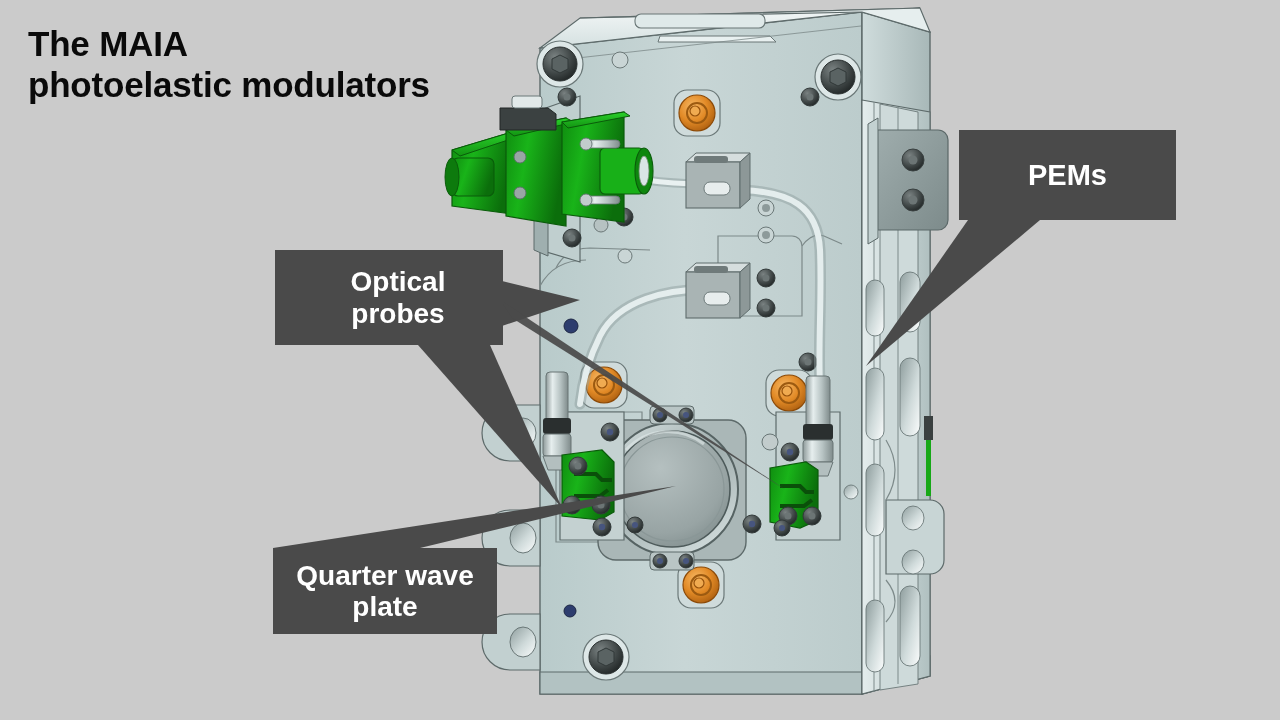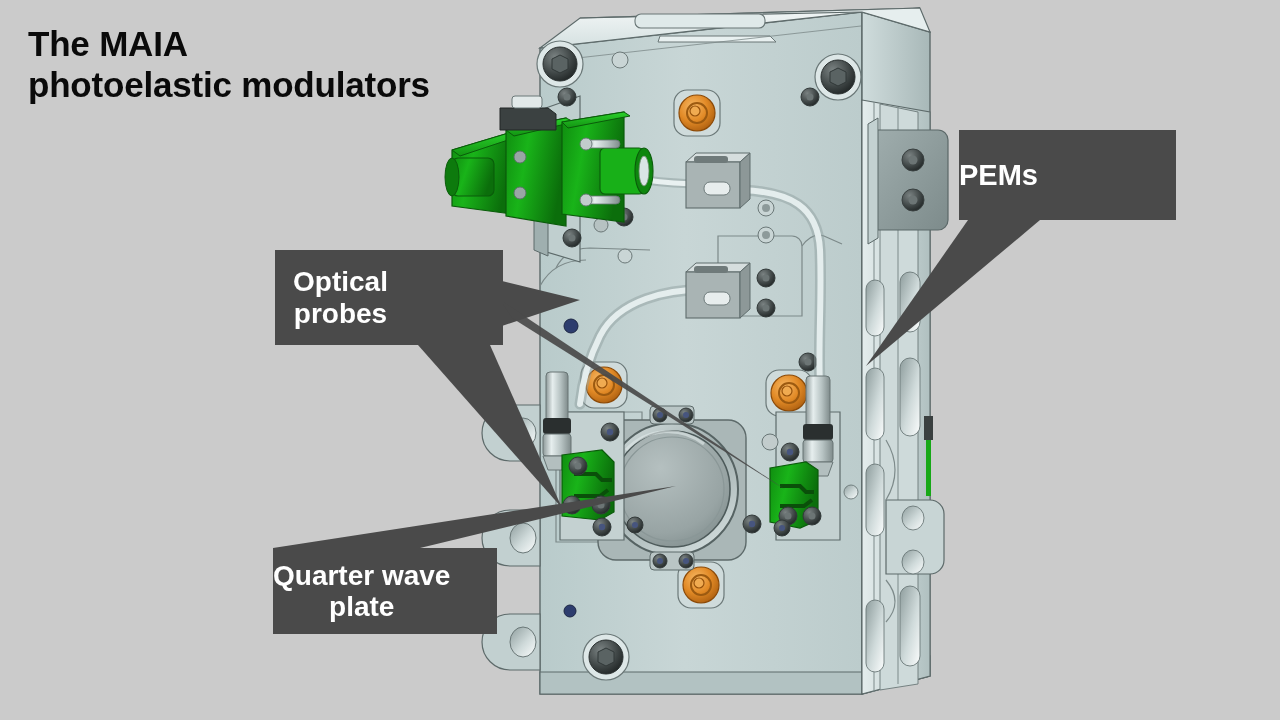--- a/index.html
+++ b/index.html
@@ -15,21 +15,21 @@
     position:absolute;left:28px;top:24px;
     font-size:35px;font-weight:bold;color:#0a0a0a;
     line-height:1.16;letter-spacing:-0.2px;
     white-space:pre-line;
   }
   .callout{
     position:absolute;
     background:#4a4a4a;
     color:#ffffff;
     font-weight:bold;
-    display:flex;align-items:center;justify-content:flex-start;
+    display:flex;align-items:center;justify-content:center;
     text-align:center;
     line-height:1.12;
     white-space:pre-line;
     box-sizing:border-box;
   }
   #callout-pems{left:959px;top:130px;width:217px;height:90px;font-size:29px;}
   #callout-optical{left:275px;top:250px;width:228px;height:95px;font-size:28px;padding-left:18px;}
   #callout-qwp{left:273px;top:548px;width:224px;height:86px;font-size:28px;}
 </style>
 </head>

